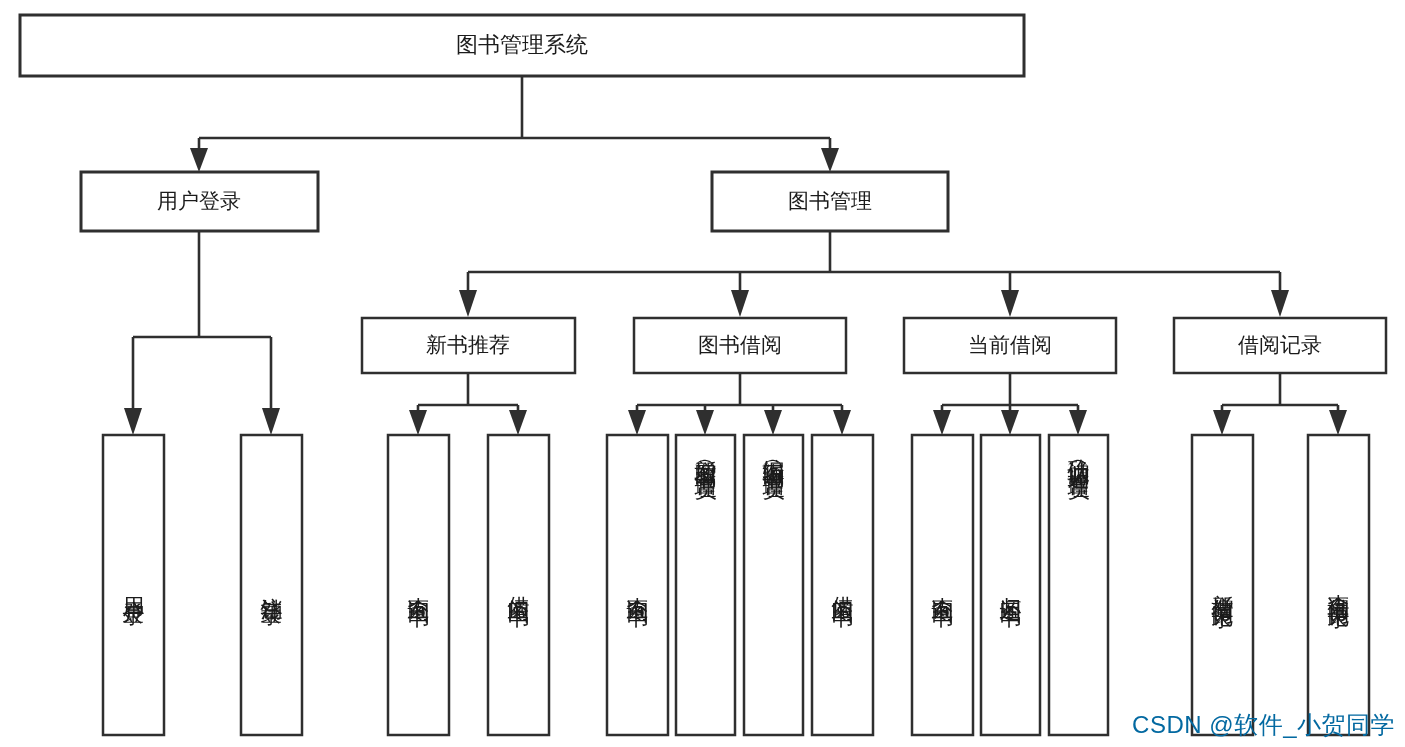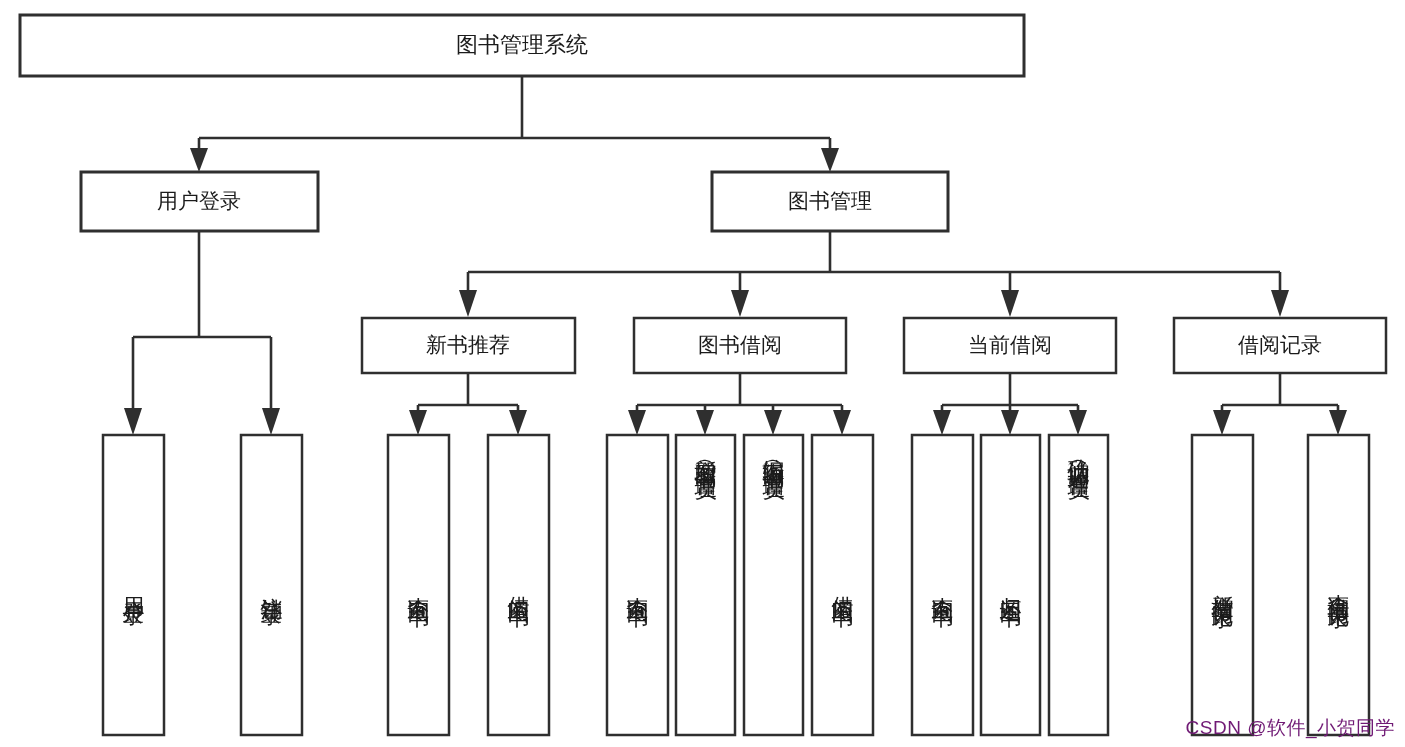--- a/index.html
+++ b/index.html
@@ -76,22 +76,22 @@
     line-height: 1.0;
     color: #1b1b1b;
     letter-spacing: 3px;
     white-space: nowrap;
   }
   #watermark {
     position: absolute;
     right: 10px;
     bottom: 6px;
     font-family: "Liberation Sans", "DejaVu Sans", sans-serif;
-    font-size: 19px;
-    color: #701a75;
+    font-size: 24px;
+    color: #0369a1;
     letter-spacing: 0.5px;
     user-select: none;
   }
 </style>
 </head>
 <body>
 
 <div id="diagram-root">
 
   <svg id="flow-svg" viewBox="0 0 1405 747">

